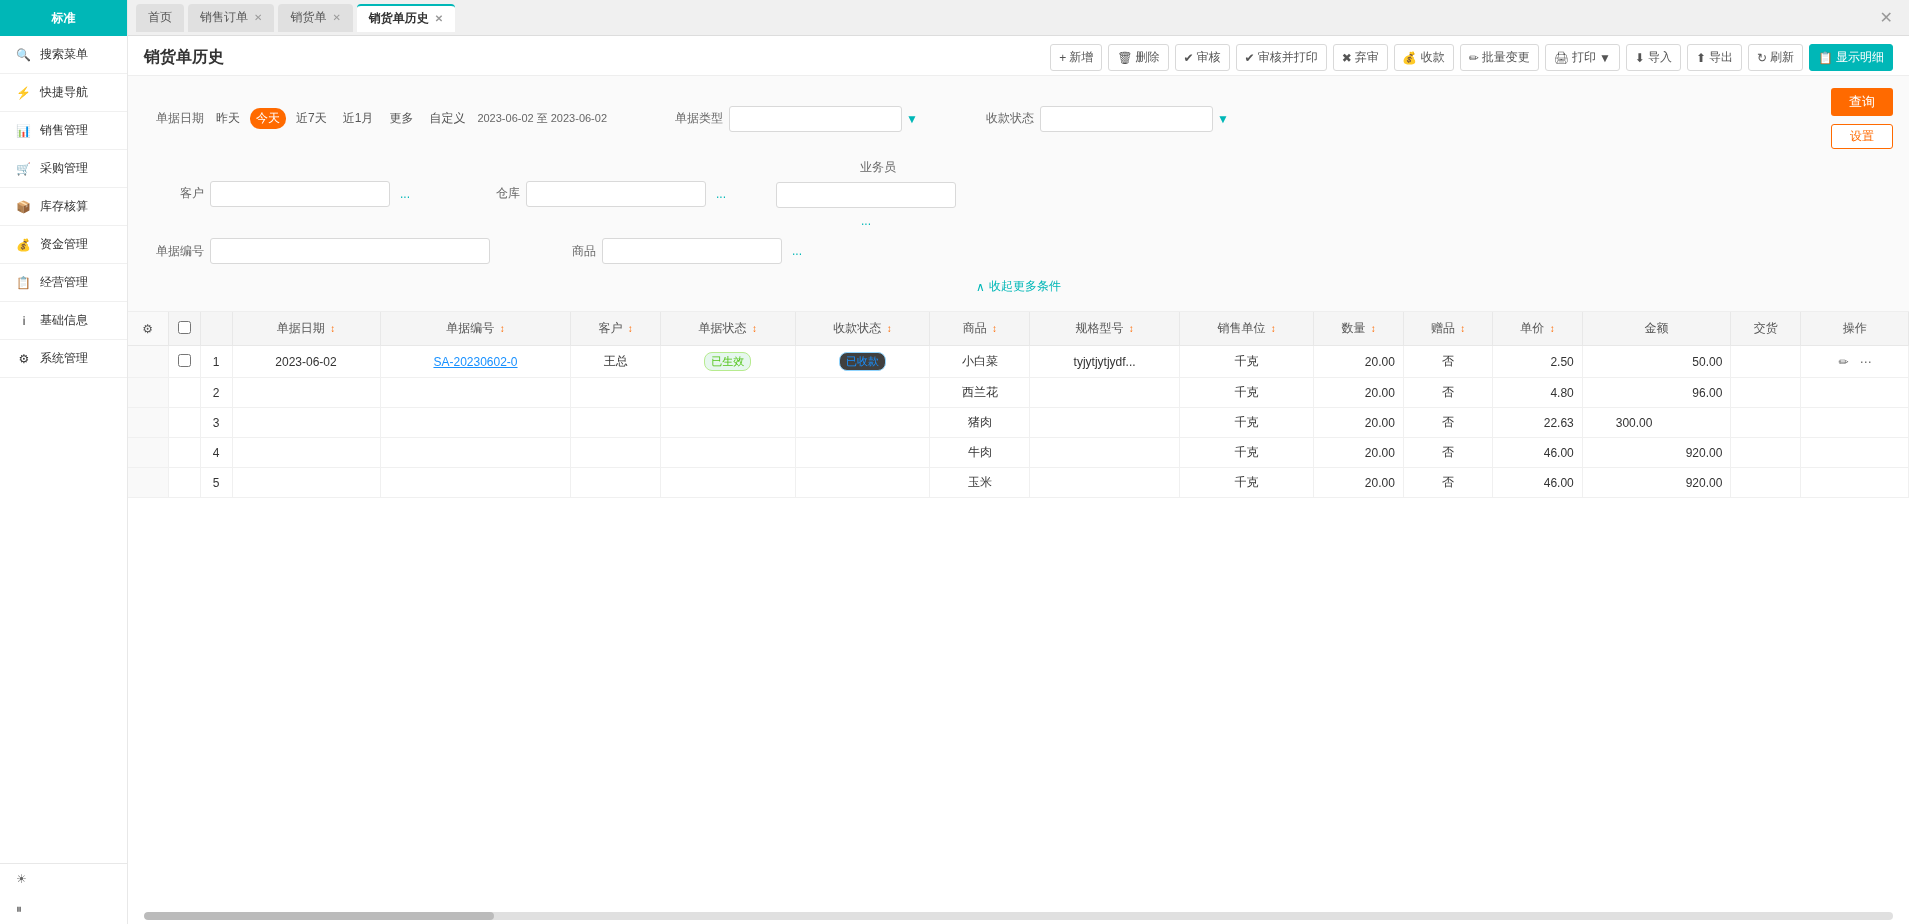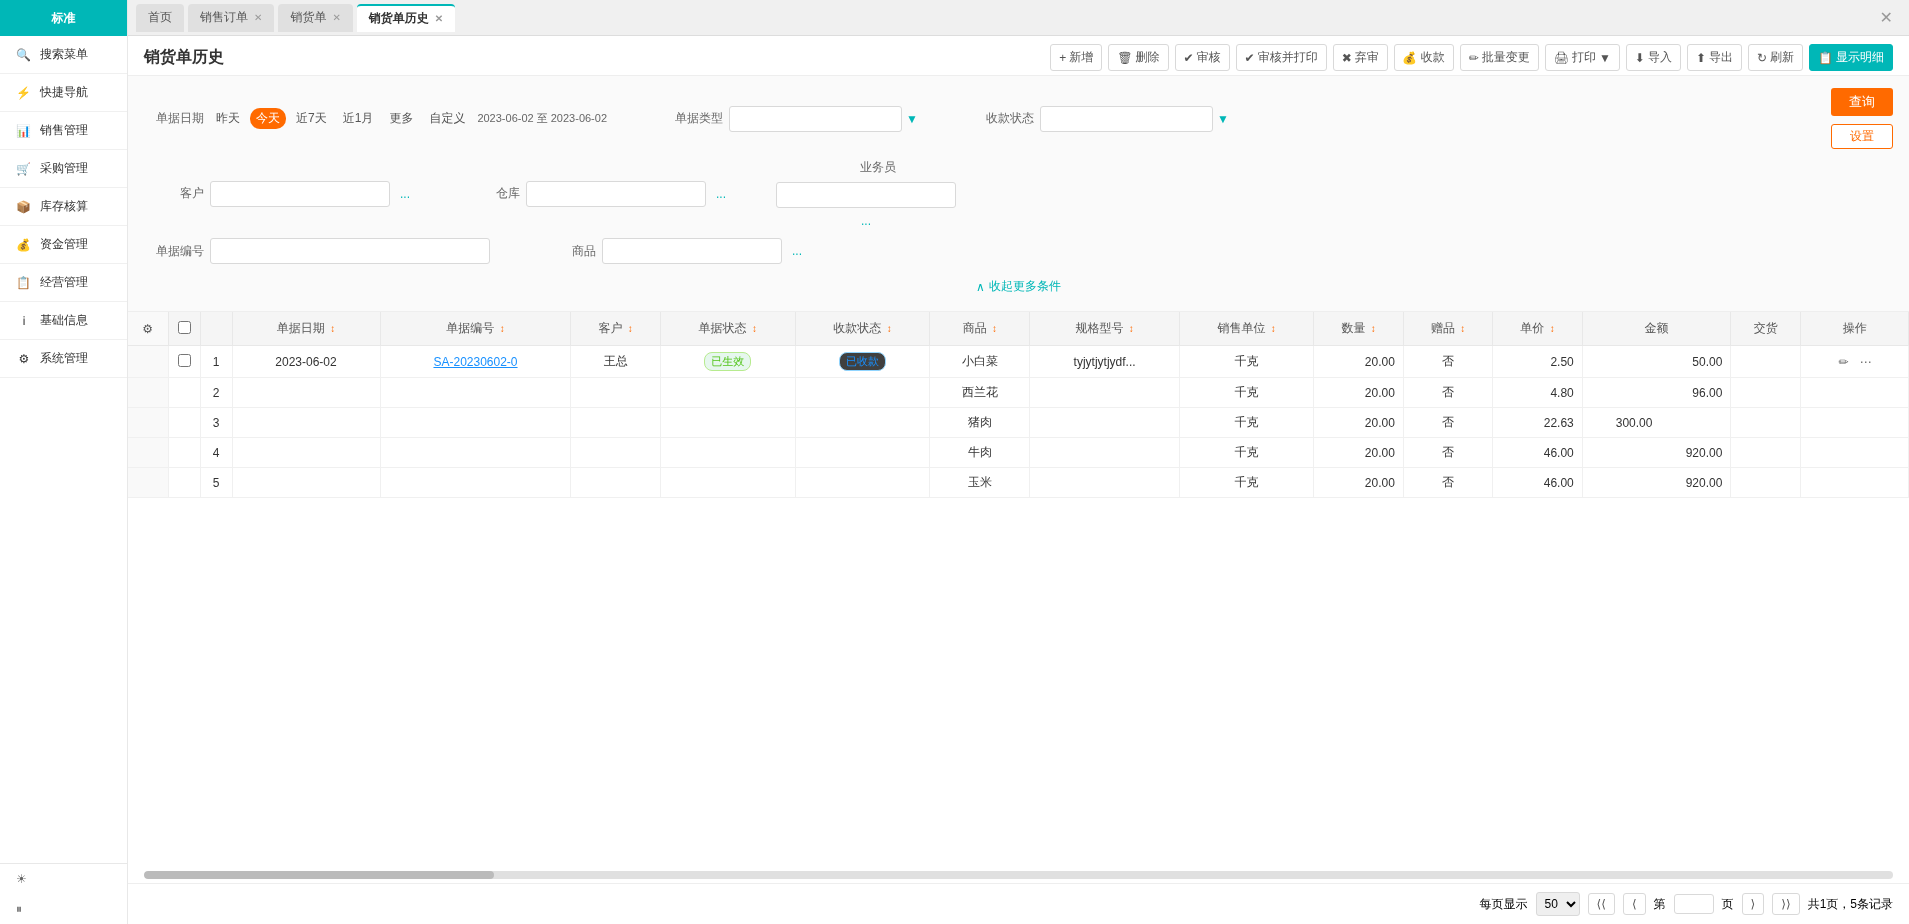--- a/index.html
+++ b/index.html
@@ -448,29 +448,15 @@
     </tr>
           </tbody>
       </table>
     </div>
 
 
     <div style="margin: 2px 16px 4px; background:#e0e0e0; height:8px; border-radius:4px; overflow:hidden;">
       <div style="width:20%; height:100%; background:#bbb; border-radius:4px;"></div>
     </div>
 
-    <div class="pagination">
-      <span>每页显示</span>
-      <select style="border:1px solid #d9d9d9; border-radius:3px; padding:2px 4px; height:24px;">
-        <option>50</option>
-      </select>
-      <button class="page-btn">⟨⟨</button>
-      <button class="page-btn">⟨</button>
-      <span>第</span>
-      <input class="page-input" style="">
-      <span>页</span>
-      <button class="page-btn">⟩</button>
-      <button class="page-btn">⟩⟩</button>
-      <span>共1页，5条记录</span>
-    </div>
 
   </div>
 </div>
 
 </body></html>

